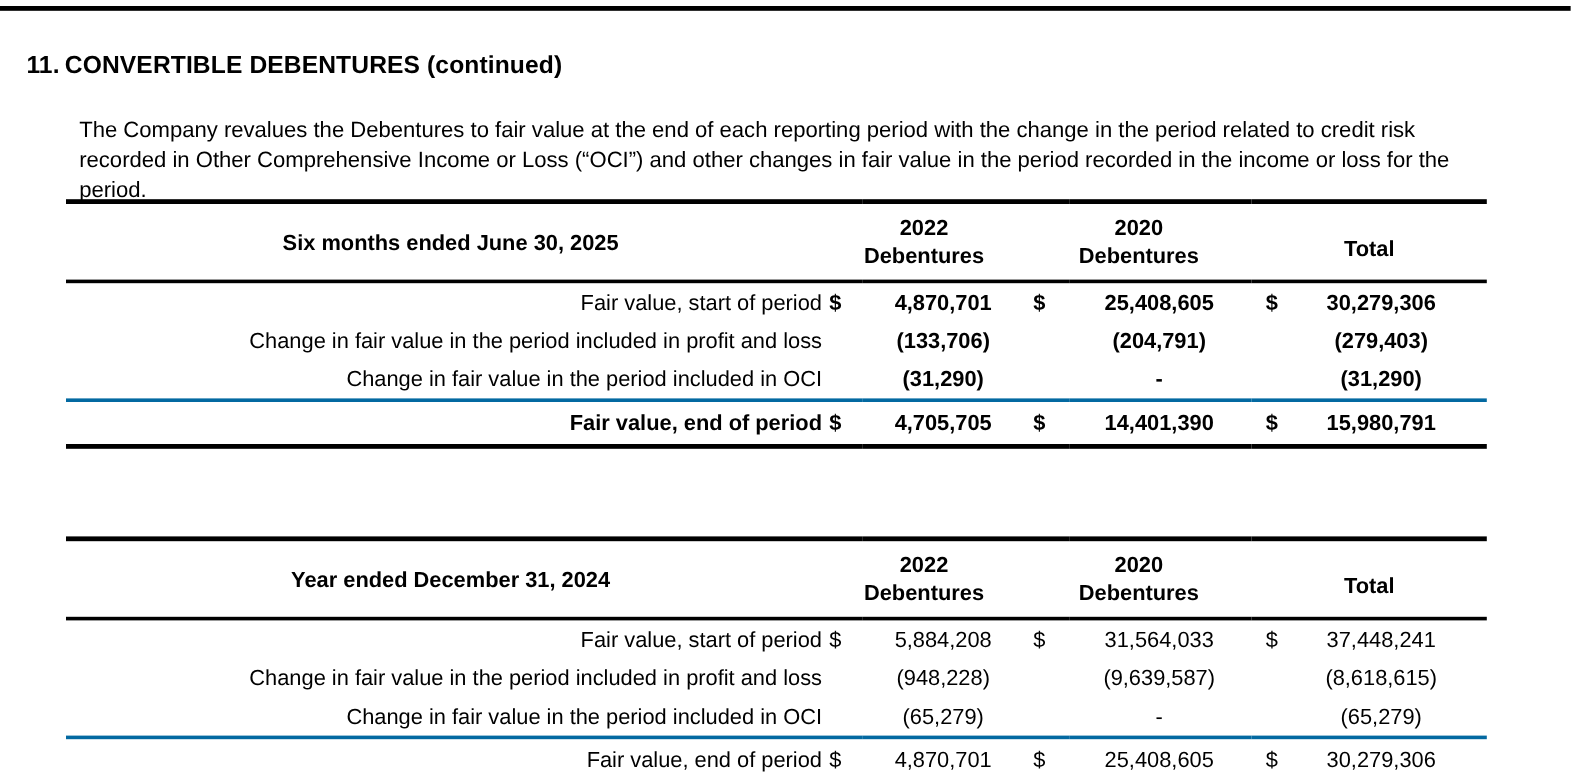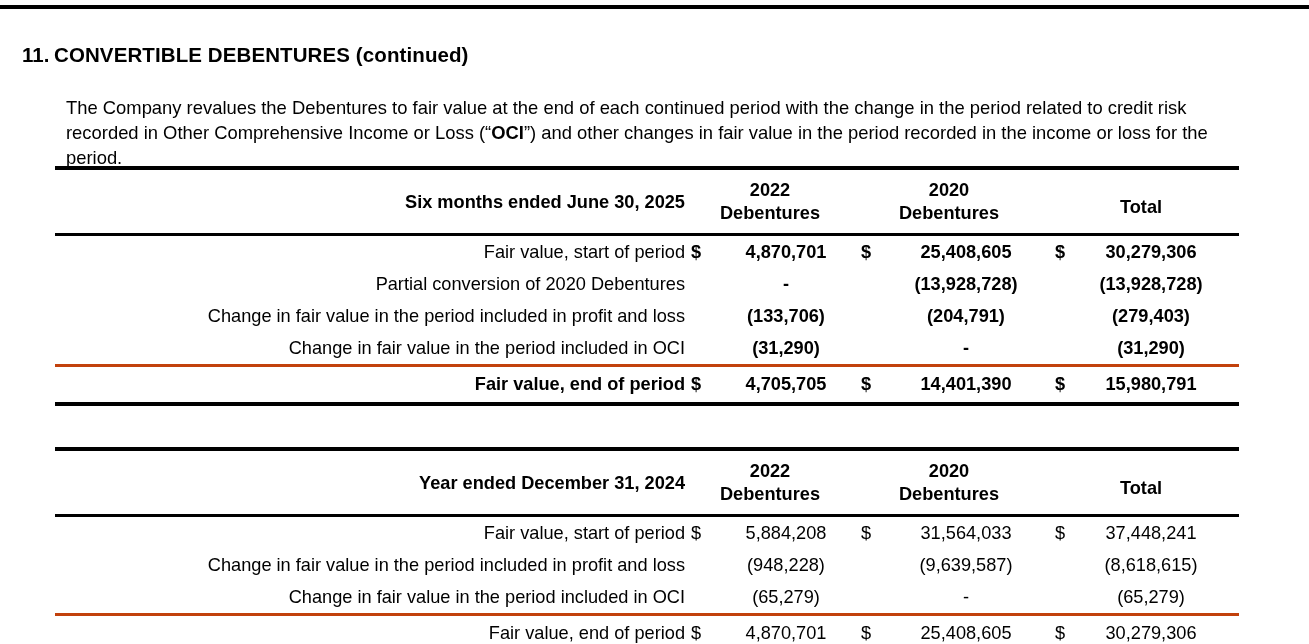--- a/index.html
+++ b/index.html
@@ -53,21 +53,21 @@
   
   .body-text {
     position: absolute;
     left: 66px;
     top: 78px;
     width: 1176px;
     font-size: 18.4px;
     line-height: 24.6px;
     text-align: left;
   }
-  .body-text b { font-weight: bold; }
+  .body-text b { font-weight: normal; }
 
   
   .fin-table {
     position: absolute;
     left: 55px;
     width: 1184px;
     border-collapse: collapse;
     font-size: 18.2px;
     table-layout: fixed;
   }
@@ -87,39 +87,39 @@
     vertical-align: bottom;
   }
 
   
   .fin-table thead th {
     font-weight: bold;
     padding-top: 9px;
     padding-bottom: 8px;
   }
   .fin-table thead th.hdr-title {
-    text-align: right;
+    text-align: center;
     padding-left: 11px;
     vertical-align: middle;
     white-space: nowrap;
   }
   .fin-table thead th.hdr-col {
     text-align: center;
     line-height: 23px;
     vertical-align: top;
   }
   .fin-table thead th.hdr-col.single {
     vertical-align: middle;
     padding-top: 20px;
   }
 
   
   .rule-top td, .rule-top th { border-top: 4px solid #000; }
   .fin-table thead tr.hdr-row th { border-bottom: 3px solid #000; }
-  .fin-table tr.total-row td { border-top: 3px solid #c2410c; }
+  .fin-table tr.total-row td { border-top: 3px solid #0369a1; }
   .fin-table tr.bottom-rule td { border-top: 4px solid #000; height: 0; padding: 0; font-size: 0; line-height: 0; }
 
   
   .fin-table tbody td {
     padding-top: 5.5px;
     padding-bottom: 5.5px;
     line-height: 21px;
   }
   .fin-table td.lbl {
     text-align: right;
@@ -157,21 +157,21 @@
 <body>
 
 <div class="page">
 
   <div class="page-top-rule"></div>
 
   <h1 class="section-heading">
     <span class="num">11.</span><span class="caps">CONVERTIBLE DEBENTURES</span> <span>(continued)</span>
   </h1>
 
-  <p class="body-text"><span>The Company revalues the Debentures to fair value at the end of each continued period with the change in the period related to credit risk recorded in Other Comprehensive Income or Loss (“</span><b>OCI</b><span>”) and other changes in fair value in the period recorded in the income or loss for the period.</span></p>
+  <p class="body-text"><span>The Company revalues the Debentures to fair value at the end of each reporting period with the change in the period related to credit risk recorded in Other Comprehensive Income or Loss (“</span><b>OCI</b><span>”) and other changes in fair value in the period recorded in the income or loss for the period.</span></p>
 
   <table class="fin-table bold-values" id="table-six-months">
     <colgroup>
       <col class="c-label">
         <col class="c-sym">
         <col class="c-num2022">
       <col class="c-sym2">
         <col class="c-num2020">
       <col class="c-sym3">
         <col class="c-numtotal">
@@ -196,29 +196,20 @@
       <tr>
         <td class="lbl">Fair value, start of period</td>
         <td class="sym">$</td>
         <td class="num">4,870,701</td>
         <td class="sym">$</td>
         <td class="num">25,408,605</td>
         <td class="sym tight">$</td>
         <td class="num">30,279,306</td>
       </tr>
       <tr>
-        <td class="lbl">Partial conversion of 2020 Debentures</td>
-        <td class="sym"></td>
-        <td class="num">-</td>
-        <td class="sym"></td>
-        <td class="num">(13,928,728)</td>
-        <td class="sym tight"></td>
-        <td class="num">(13,928,728)</td>
-      </tr>
-      <tr>
         <td class="lbl">Change in fair value in the period included in profit and loss</td>
         <td class="sym"></td>
         <td class="num">(133,706)</td>
         <td class="sym"></td>
         <td class="num">(204,791)</td>
         <td class="sym tight"></td>
         <td class="num">(279,403)</td>
       </tr>
       <tr>
         <td class="lbl">Change in fair value in the period included in OCI</td>

